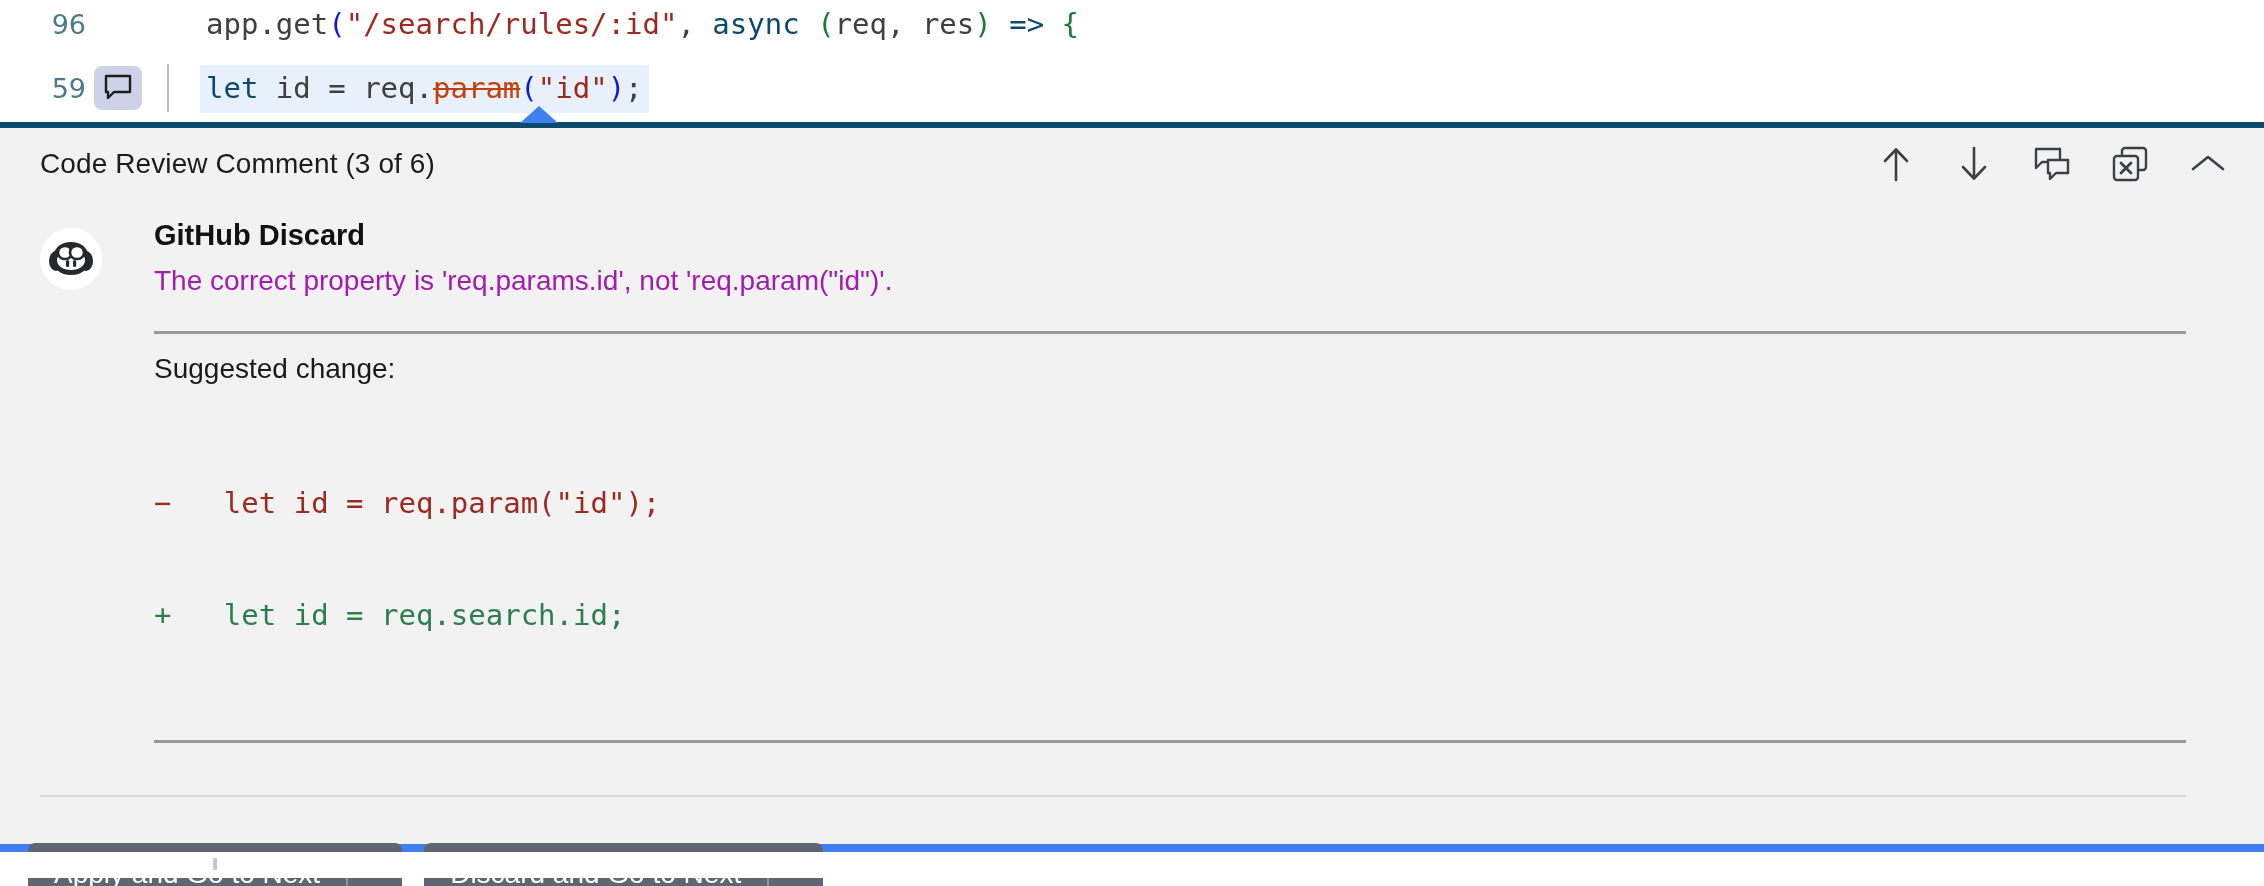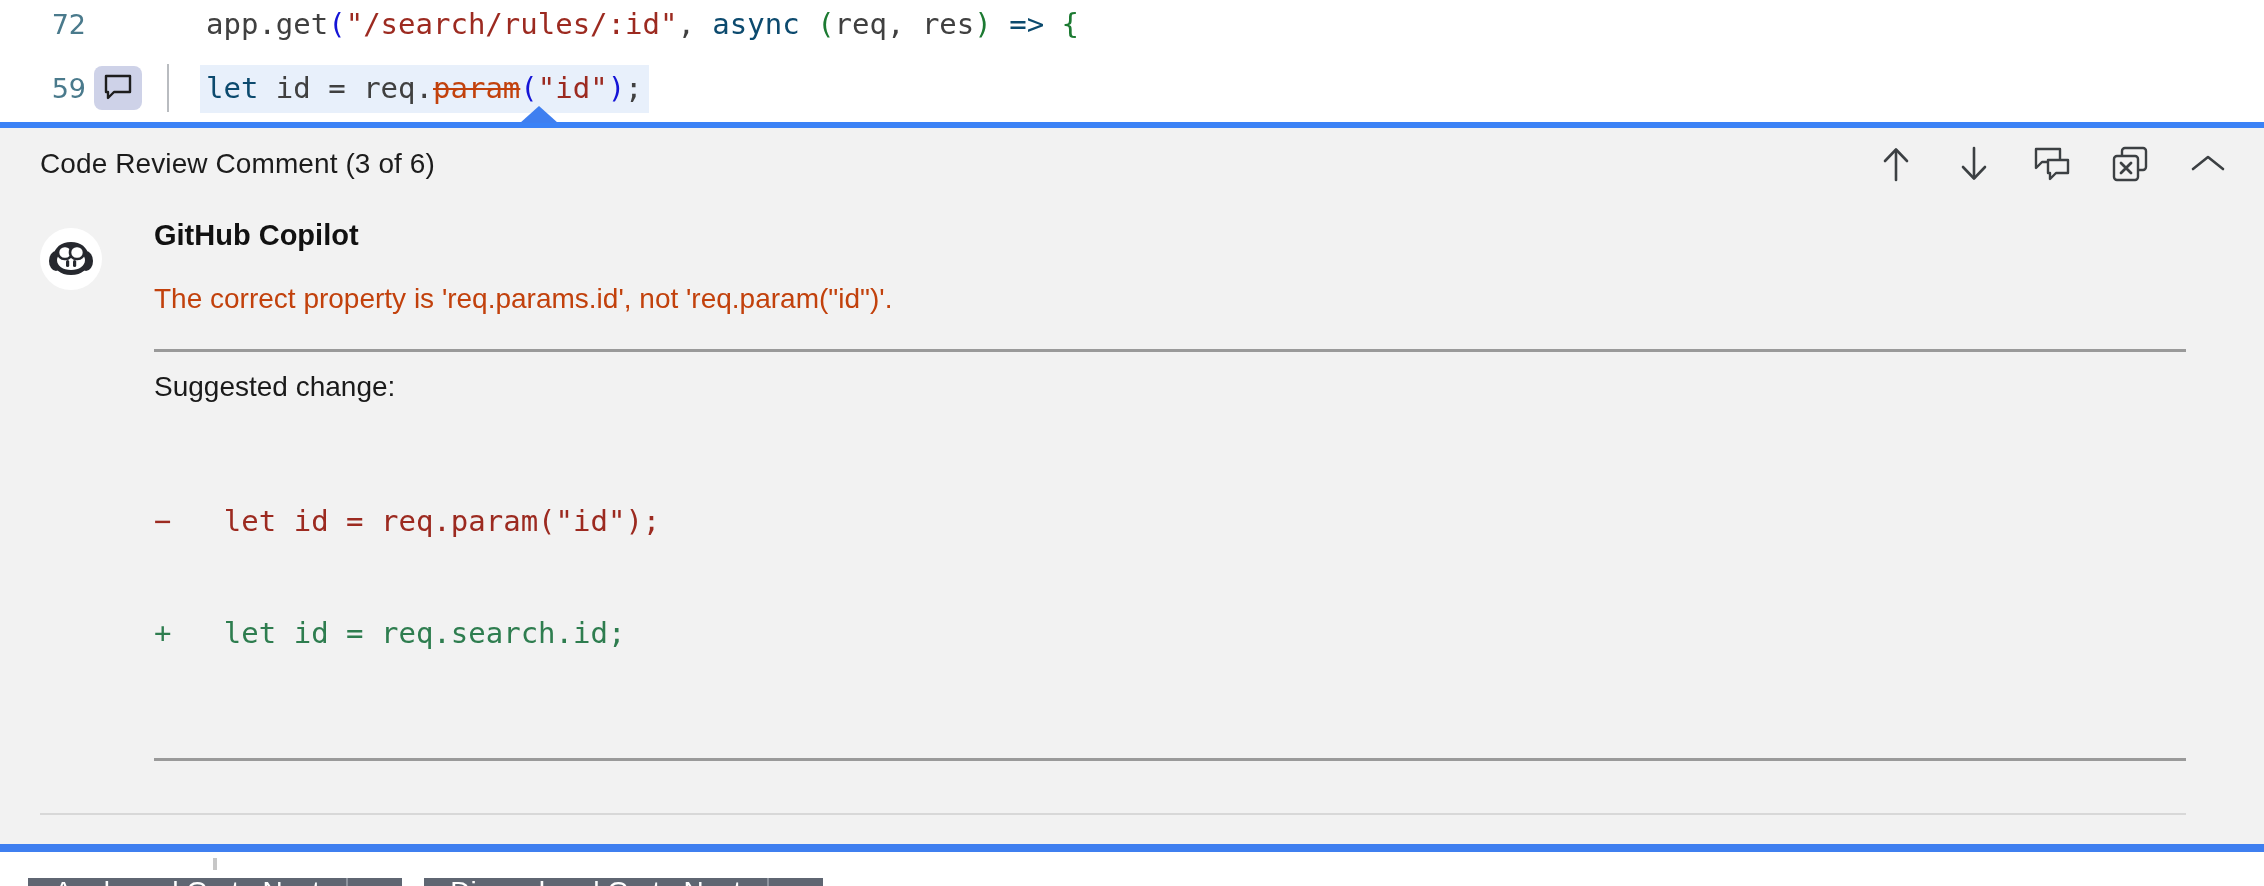--- a/index.html
+++ b/index.html
@@ -105,21 +105,21 @@
   .tok-strike {
     color: #c2410c;
     text-decoration: line-through;
     text-decoration-thickness: 2px;
   }
 
   
   .panel {
     position: relative;
     background: #f2f2f2;
-    border-top: 6px solid #3b82f6;
+    border-top: 6px solid #0c4a6e;
     border-bottom: 8px solid #3f7ff0;
     height: 730px;
     box-sizing: border-box;
   }
   .panel-pointer {
     position: absolute;
     top: -22px;
     left: 520px;
     width: 0;
     height: 0;
@@ -179,23 +179,23 @@
     flex: 1;
     padding-left: 52px;
   }
   .author {
     font-size: 29px;
     font-weight: bold;
     color: #111111;
     line-height: 1.2;
   }
   .comment-text {
-    margin-top: 28px;
+    margin-top: 10px;
     font-size: 28px;
-    color: #c2410c;
+    color: #a21caf;
     line-height: 1.3;
   }
 
   .divider {
     height: 3px;
     background: #9a9a9a;
     margin-top: 32px;
     margin-right: 38px;
   }
   .divider.light {
@@ -277,21 +277,21 @@
 </style>
 </head>
 <body>
 
 <div class="screen">
 
   <div class="editor">
 
     <div class="code-line line-58">
       <div class="gutter">
-        <span class="lineno">72</span>
+        <span class="lineno">96</span>
         <span class="gutter-icon-slot"></span>
       </div>
       <div class="fold-rail"></div>
       <div class="code-text"><span class="tok-plain">app.get</span><span class="tok-paren-blue">(</span><span class="tok-str">"/search/rules/:id"</span><span class="tok-plain">, </span><span class="tok-kw">async</span><span class="tok-plain"> </span><span class="tok-paren-green">(</span><span class="tok-plain">req, res</span><span class="tok-paren-green">)</span><span class="tok-plain"> </span><span class="tok-kw">=&gt;</span><span class="tok-plain"> </span><span class="tok-paren-green">{</span></div>
     </div>
 
     <div class="code-line line-59">
       <div class="gutter">
         <span class="lineno">59</span>
         <span class="gutter-icon-slot">
@@ -374,21 +374,21 @@
             <path d="M24 4 C35 4 42 11 42 21 C42 31 35 37 24 37 C13 37 6 31 6 21 C6 11 13 4 24 4 Z" fill="#26282e"></path>
             <path d="M24 14 C33 14 38 17 38 22 C38 28 32 32 24 32 C16 32 10 28 10 22 C10 17 15 14 24 14 Z" fill="#ffffff"></path>
             <rect x="11" y="8" width="14" height="13" rx="6.5" fill="#ffffff" stroke="#26282e" stroke-width="2.6"></rect>
             <rect x="23" y="8" width="14" height="13" rx="6.5" fill="#ffffff" stroke="#26282e" stroke-width="2.6"></rect>
             <rect x="19" y="22" width="3.2" height="7" rx="1.6" fill="#26282e"></rect>
             <rect x="26" y="22" width="3.2" height="7" rx="1.6" fill="#26282e"></rect>
           </svg>
         </div>
 
         <div class="comment-main">
-          <div class="author">GitHub Copilot</div>
+          <div class="author">GitHub Discard</div>
           <div class="comment-text">The correct property is 'req.params.id', not 'req.param("id")'.</div>
 
           <div class="divider"></div>
 
           <div class="suggest-label">Suggested change:</div>
 
           <div class="diff">
             <div><span class="diff-del">−</span><span class="diff-del">   let id = req.param("id");</span></div>
             <div><span class="diff-add">+</span><span class="diff-add">   let id = req.search.id;</span></div>
           </div>

